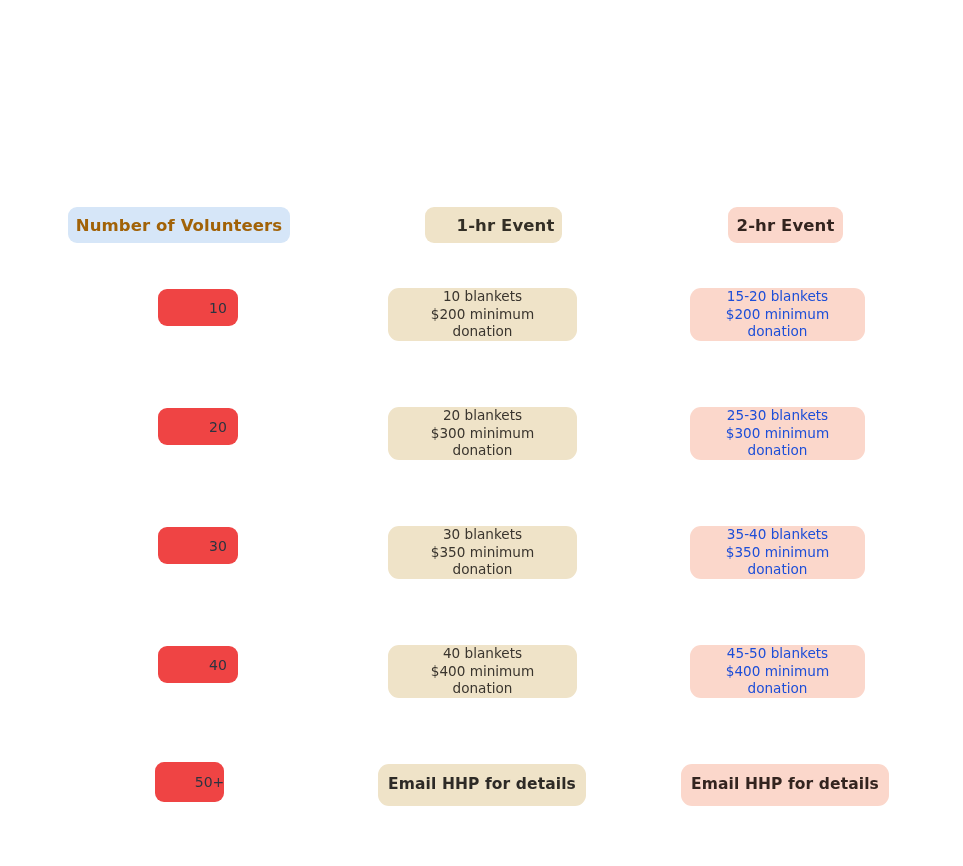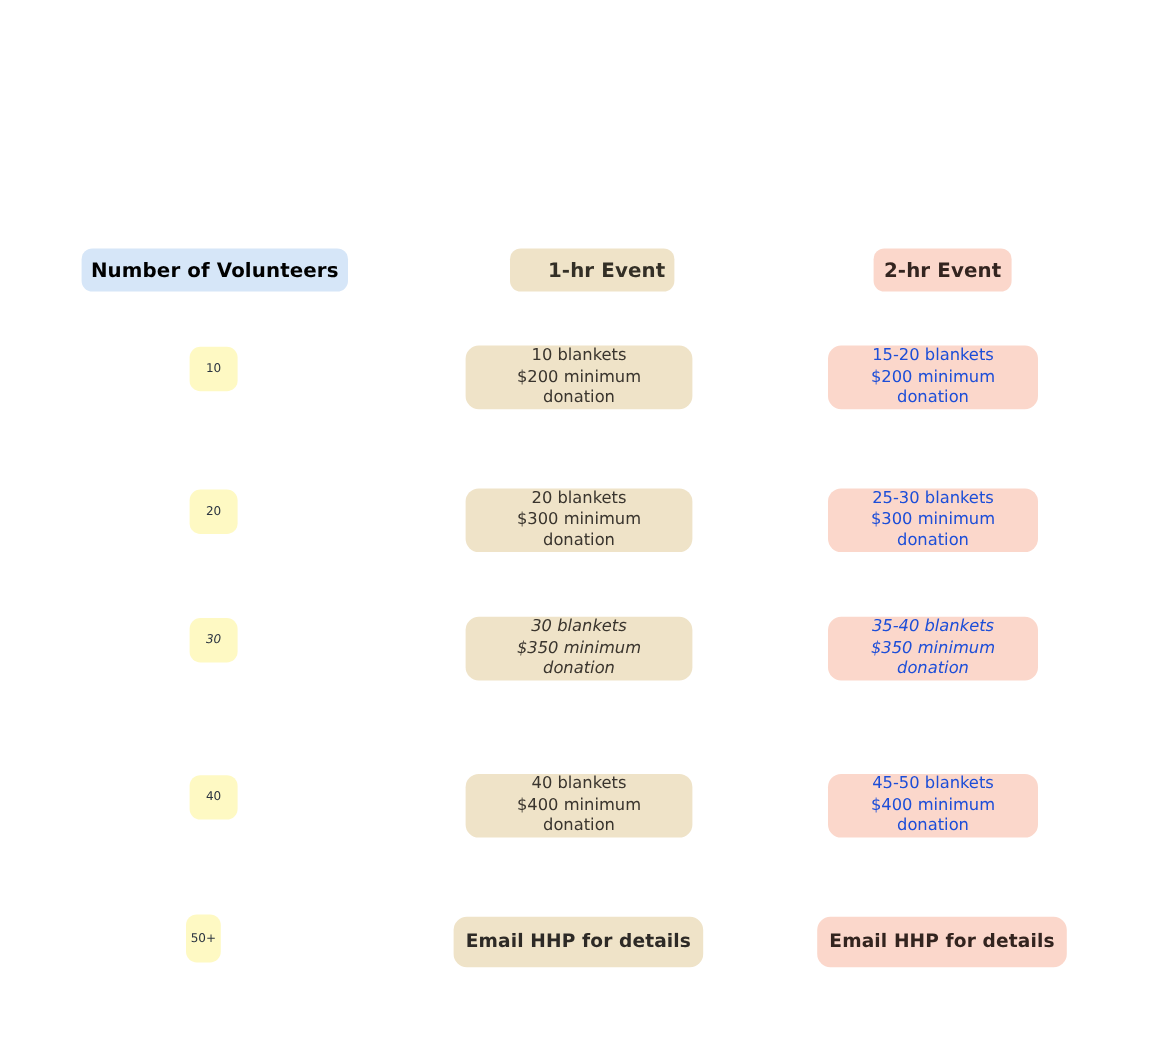--- a/index.html
+++ b/index.html
@@ -41,21 +41,21 @@
     font-size: 16.5px;
     font-weight: bold;
     letter-spacing: 0.1px;
     color: #2d2a26;
     white-space: nowrap;
   }
   #hdr-volunteers {
     left: 68px;
     width: 222px;
     background: #d6e6f8;
-    color: #000000;
+    color: #a16207;
   }
   #hdr-1hr {
     left: 425px;
     width: 113px;
     background: #efe3c8;
     color: #332f26;
     padding-left: 24px;
   }
   #hdr-2hr {
     left: 728px;
@@ -76,24 +76,25 @@
   .vol-badge {
     position: absolute;
     display: flex;
     align-items: center;
     justify-content: center;
     height: 37px;
     width: 40px;
     left: 158px;
     top: 9px;
     border-radius: 9px;
-    background: #fef9c3;
+    background: #ef4444;
     color: #2b3440;
-    font-size: 10px;
+    font-size: 14px;
     font-weight: normal;
+    padding-left: 40px;
   }
   .vol-badge.wide {
     left: 155px;
     width: 29px;
     top: 6px;
     height: 40px;
   }
 
   
   .card {
@@ -177,21 +178,21 @@
     <div class="card card-1hr tall">
       <span class="line1">20 blankets</span>
       <span class="line2">$300 minimum donation</span>
     </div>
     <div class="card card-2hr tall">
       <span class="line1">25-30 blankets</span>
       <span class="line2">$300 minimum donation</span>
     </div>
   </div>
 
-  <div class="row" style="top:506px;font-style:italic;">
+  <div class="row" style="top:518px;">
     <div class="vol-badge">30</div>
     <div class="card card-1hr tall">
       <span class="line1">30 blankets</span>
       <span class="line2">$350 minimum donation</span>
     </div>
     <div class="card card-2hr tall">
       <span class="line1">35-40 blankets</span>
       <span class="line2">$350 minimum donation</span>
     </div>
   </div>

